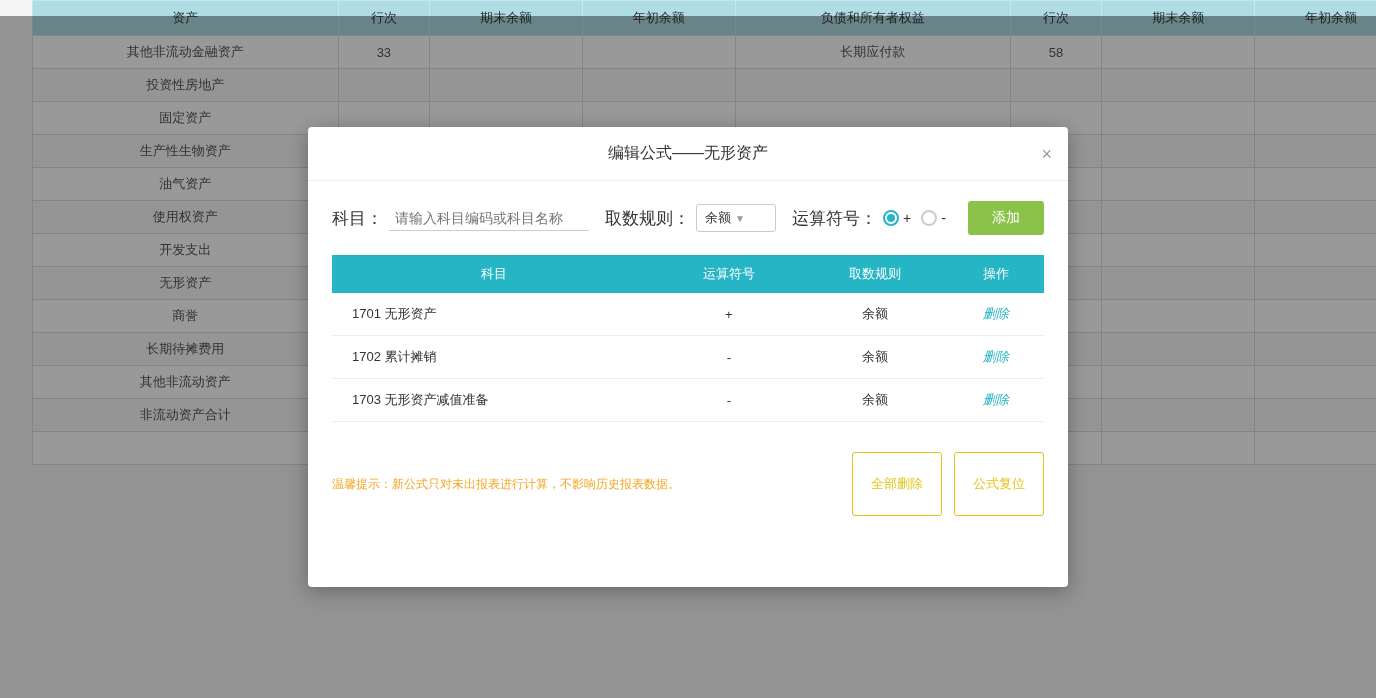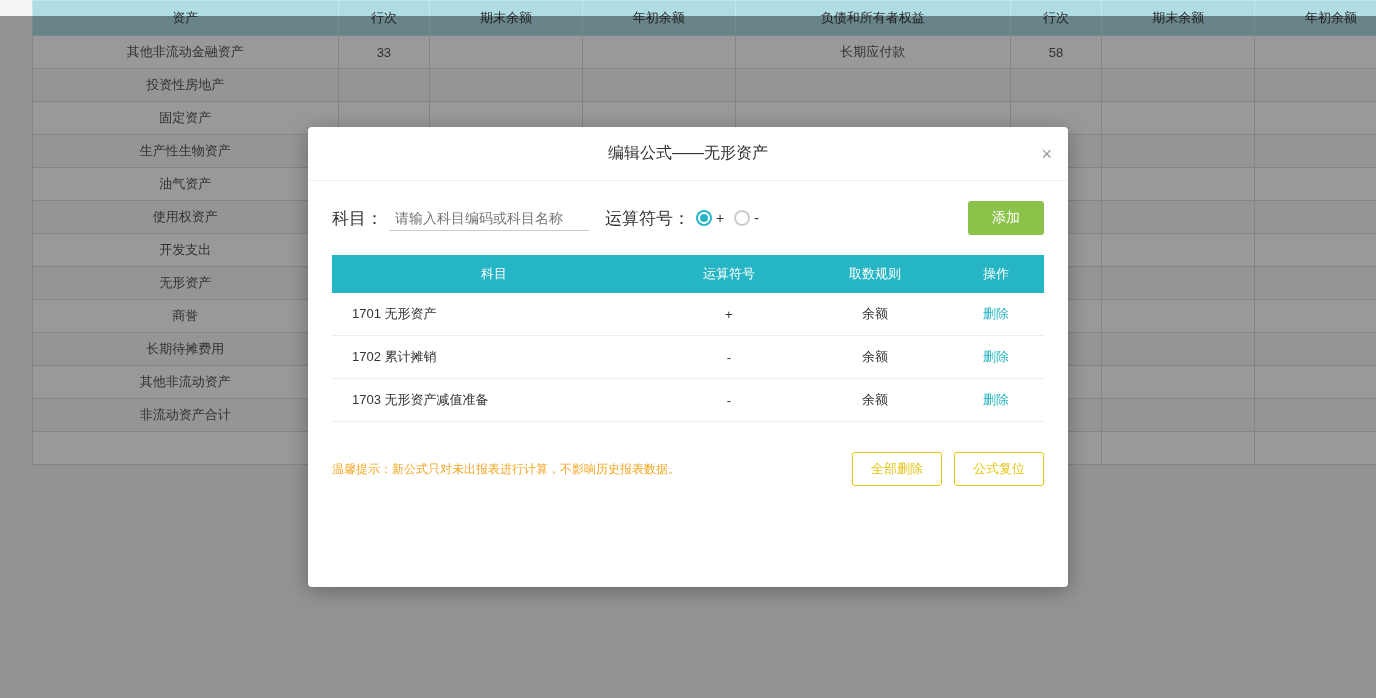--- a/index.html
+++ b/index.html
@@ -226,20 +226,21 @@
 
     .inner-table tbody tr td:first-child {
       text-align: left;
       padding-left: 20px;
     }
 
     .delete-link {
       color: #26b5c4;
       cursor: pointer;
       text-decoration: none;
+      font-style: italic;
     }
 
     
     .modal-footer {
       display: flex;
       align-items: center;
       justify-content: space-between;
       padding: 20px 24px 0;
       margin-top: 10px;
     }
@@ -251,21 +252,21 @@
 
     .footer-btns {
       display: flex;
       gap: 12px;
     }
 
     .outline-btn {
       background: #fff;
       border: 1px solid #e6c419;
       color: #e6c419;
-      padding: 7px 18px;
+      padding: 22px 18px;
       border-radius: 3px;
       cursor: pointer;
       font-size: 13px;
     }
   </style>
 </head>
 <body>
 
 <div class="bg-table-wrap">
 
@@ -423,20 +424,27 @@
         <span>编辑公式——无形资产</span>
         <button class="modal-close">×</button>
       </div>
 
       <div class="form-row">
         <div class="form-group">
           <span class="form-label">科目：</span>
           <input class="form-input" type="text" placeholder="请输入科目编码或科目名称" style="">
         </div>
 
+        <div class="form-group">
+          <span class="form-label">取数规则：</span>
+          <div class="form-select-wrap">
+            <span class="form-select-text">余额</span>
+            <span class="dropdown-arrow">▼</span>
+          </div>
+        </div>
 
         <div class="form-group">
           <span class="form-label">运算符号：</span>
           <div class="radio-group">
             <label class="radio-item">
               <div class="radio-circle selected"></div>
               <span class="radio-label">+</span>
             </label>
             <label class="radio-item">
               <div class="radio-circle unselected"></div>

